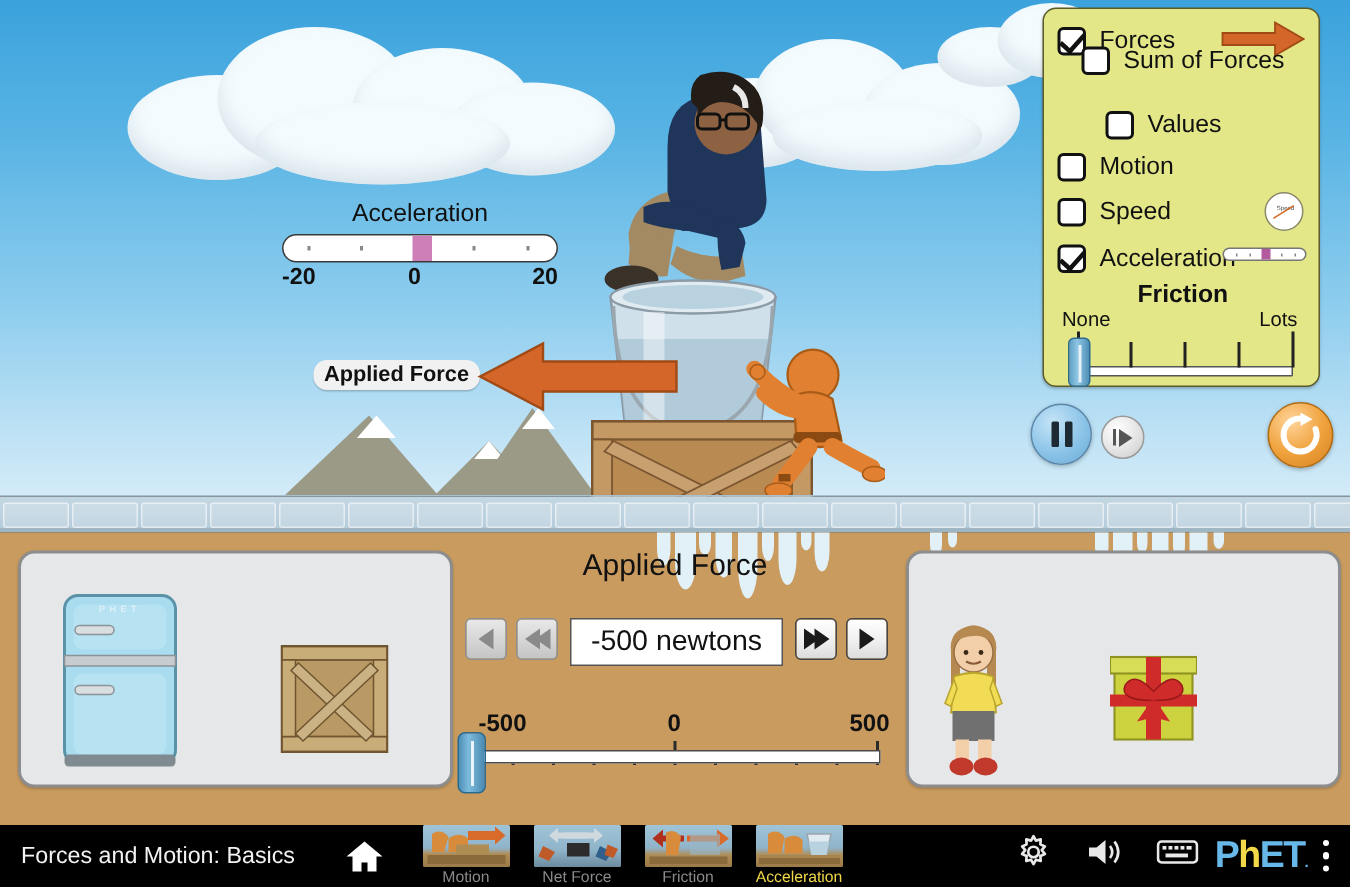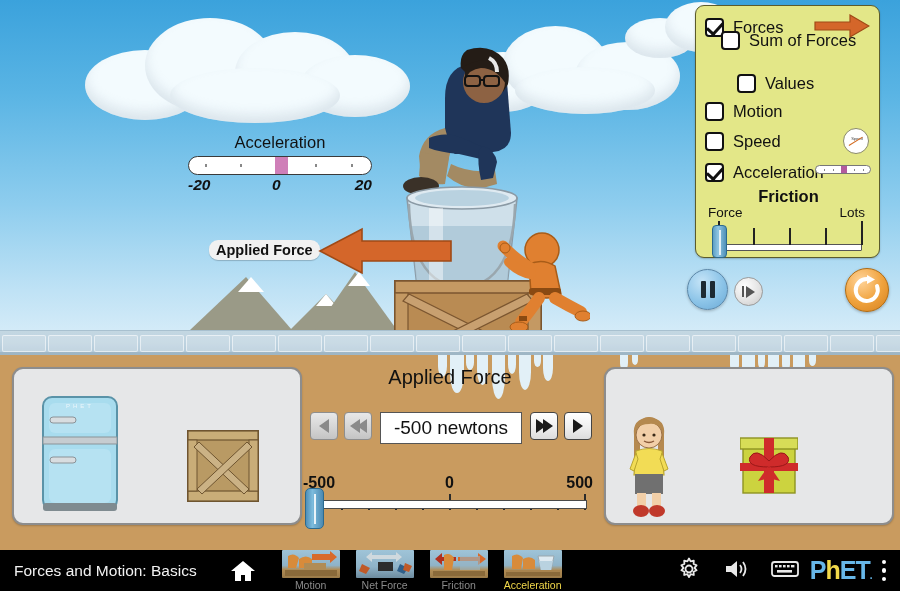--- a/index.html
+++ b/index.html
@@ -109,21 +109,21 @@
   
   .accmeter { position:absolute; left:188px; top:133px; width:184px; }
   .accmeter .title { text-align:center; font-size:16.5px; color:#111; }
   .accmeter .bar {
     position:relative; margin-top:4px; width:184px; height:19px;
     background:#fff; border:1.6px solid #3a3a3a; border-radius:10px; overflow:hidden;
   }
   .accmeter .bar .thumb { position:absolute; left:86px; top:0; width:13px; height:17px; background:#cf7fb8; }
   .accmeter .bar .tick { position:absolute; top:7px; width:1.5px; height:3px; background:#888; }
   .accmeter .labels { position:relative; height:19px; margin-top:1px; }
-  .accmeter .labels span { position:absolute; font-size:15.5px; color:#111; font-weight:bold;font-style:italic; }
+  .accmeter .labels span { position:absolute; font-size:15.5px; color:#111; font-weight:bold; }
 
   
   .af-label {
     position:absolute; left:209px; top:240px;
     background:#f1f1f1; border-radius:9px; padding:2px 7px;
     font-size:14.5px; font-weight:bold; color:#111;
     box-shadow:0 1px 1px rgba(0,0,0,.2);
   }
   .af-arrow { position:absolute; left:318px; top:225px; width:135px; height:52px; }
 
@@ -361,21 +361,21 @@
     </div>
     <div class="mini-acc">
       <div class="mi-t" style="left:8px;"></div>
       <div class="mi-t" style="left:17px;"></div>
       <div class="mi-t" style="left:38px;"></div>
       <div class="mi-t" style="left:47px;"></div>
       <div class="mi-thumb"></div>
     </div>
 
     <div class="friction-title">Friction</div>
-    <div class="fr-none">Force</div>
+    <div class="fr-none">None</div>
     <div class="fr-lots">Lots</div>
     <div class="fr-track"></div>
     <div>
       <div class="fr-tick" style="left:22px;top:215px;height:24px;"></div>
       <div class="fr-tick" style="left:57px;top:222px;height:17px;"></div>
       <div class="fr-tick" style="left:93px;top:222px;height:17px;"></div>
       <div class="fr-tick" style="left:129px;top:222px;height:17px;"></div>
       <div class="fr-tick" style="left:165px;top:215px;height:24px;"></div>
     </div>
     <div class="fr-thumb"></div>
@@ -507,21 +507,21 @@
     <div class="arrbtn">
       <div class="tri r" style="margin-right:-3px;"></div>
         <div class="tri r"></div>
     </div>
     <div class="arrbtn" style="margin-right:0;">
       <div class="tri r"></div>
     </div>
   </div>
 
   <div class="force-slider">
-    <div class="fs-lbl" style="left:0px;">-500</div>
+    <div class="fs-lbl" style="left:0px;padding-left:16px;">-500</div>
     <div class="fs-lbl" style="left:142px;">0</div>
     <div class="fs-lbl" style="right:0px;">500</div>
     <div>
       <div class="fs-tick" style="left:11px;top:18px;height:16px;"></div>
       <div class="fs-tick" style="left:38px;top:24px;height:10px;"></div>
       <div class="fs-tick" style="left:65px;top:24px;height:10px;"></div>
       <div class="fs-tick" style="left:92px;top:24px;height:10px;"></div>
       <div class="fs-tick" style="left:119px;top:24px;height:10px;"></div>
       <div class="fs-tick" style="left:146px;top:18px;height:16px;"></div>
       <div class="fs-tick" style="left:173px;top:24px;height:10px;"></div>

